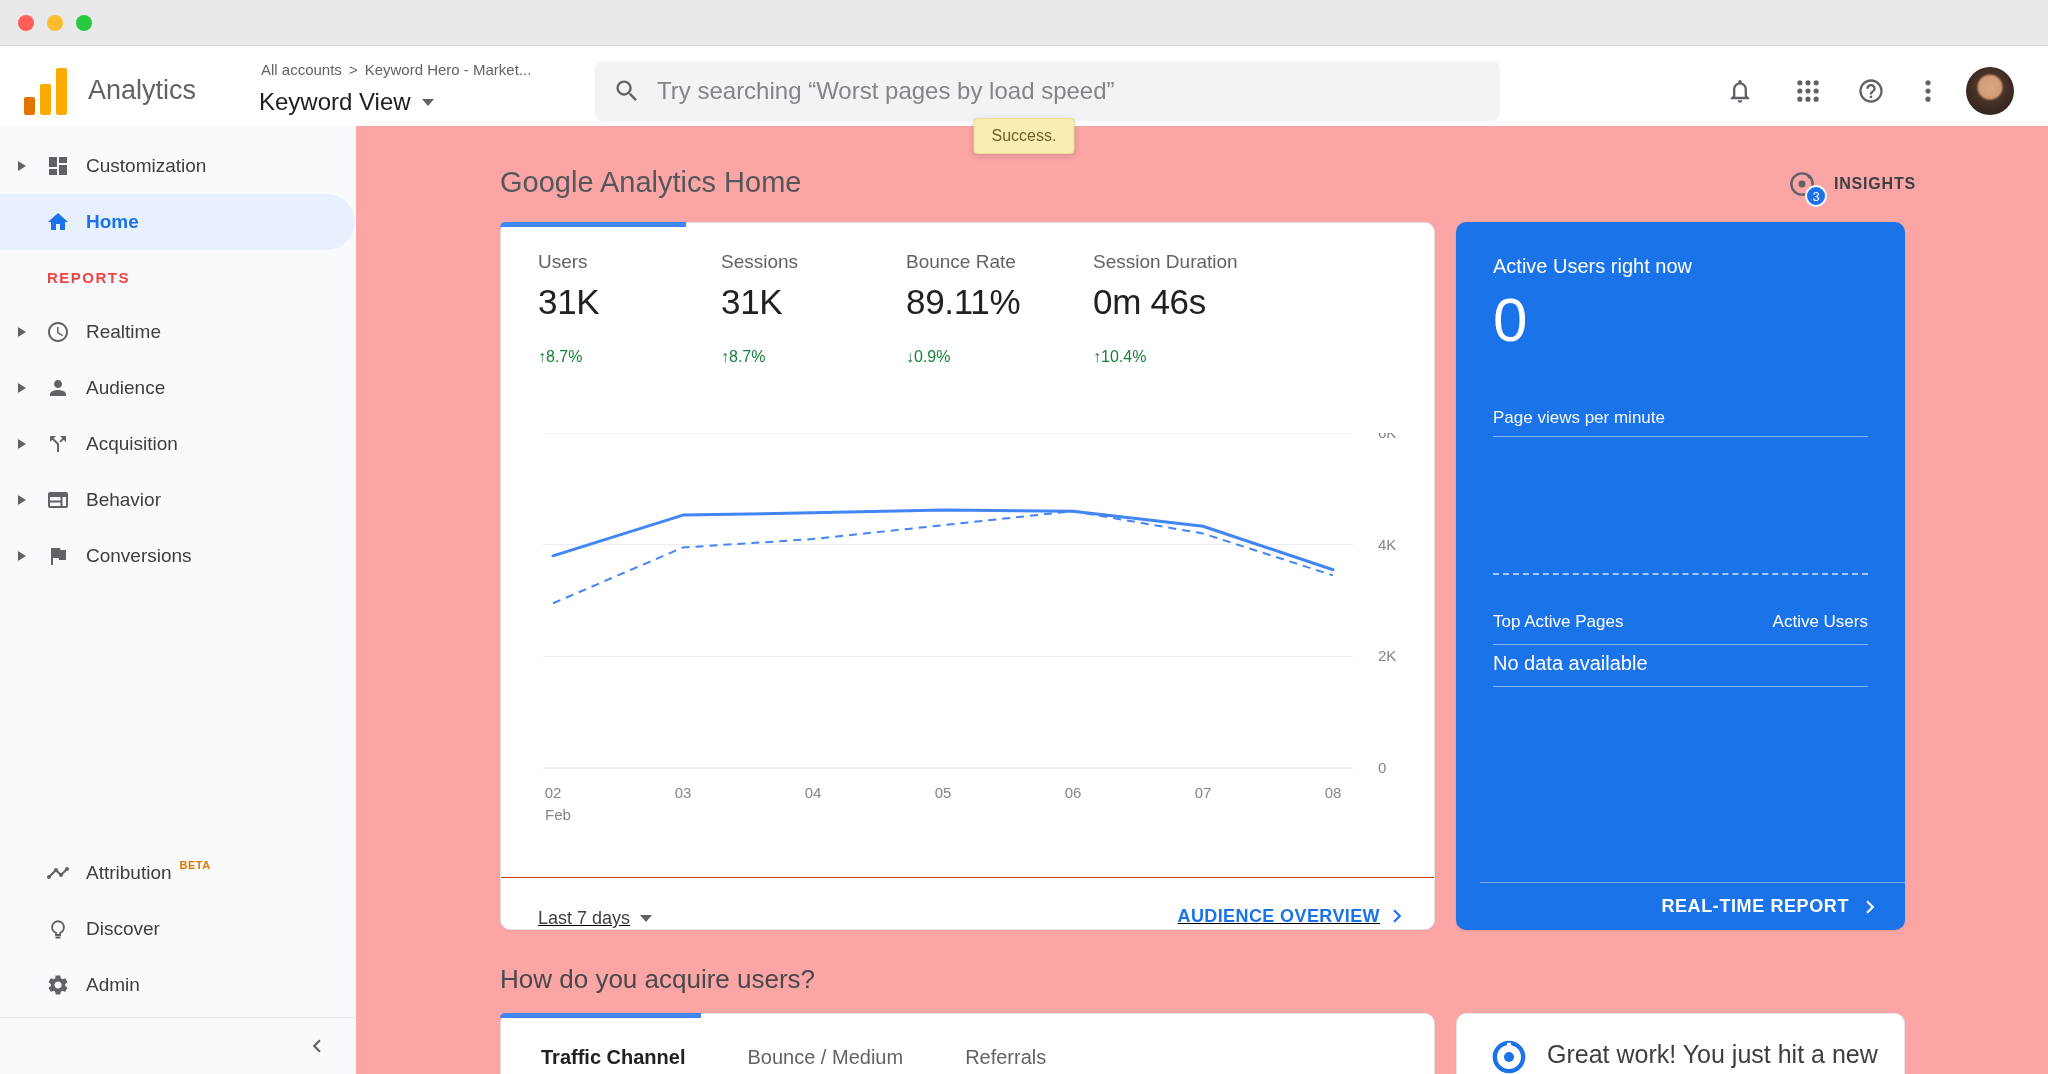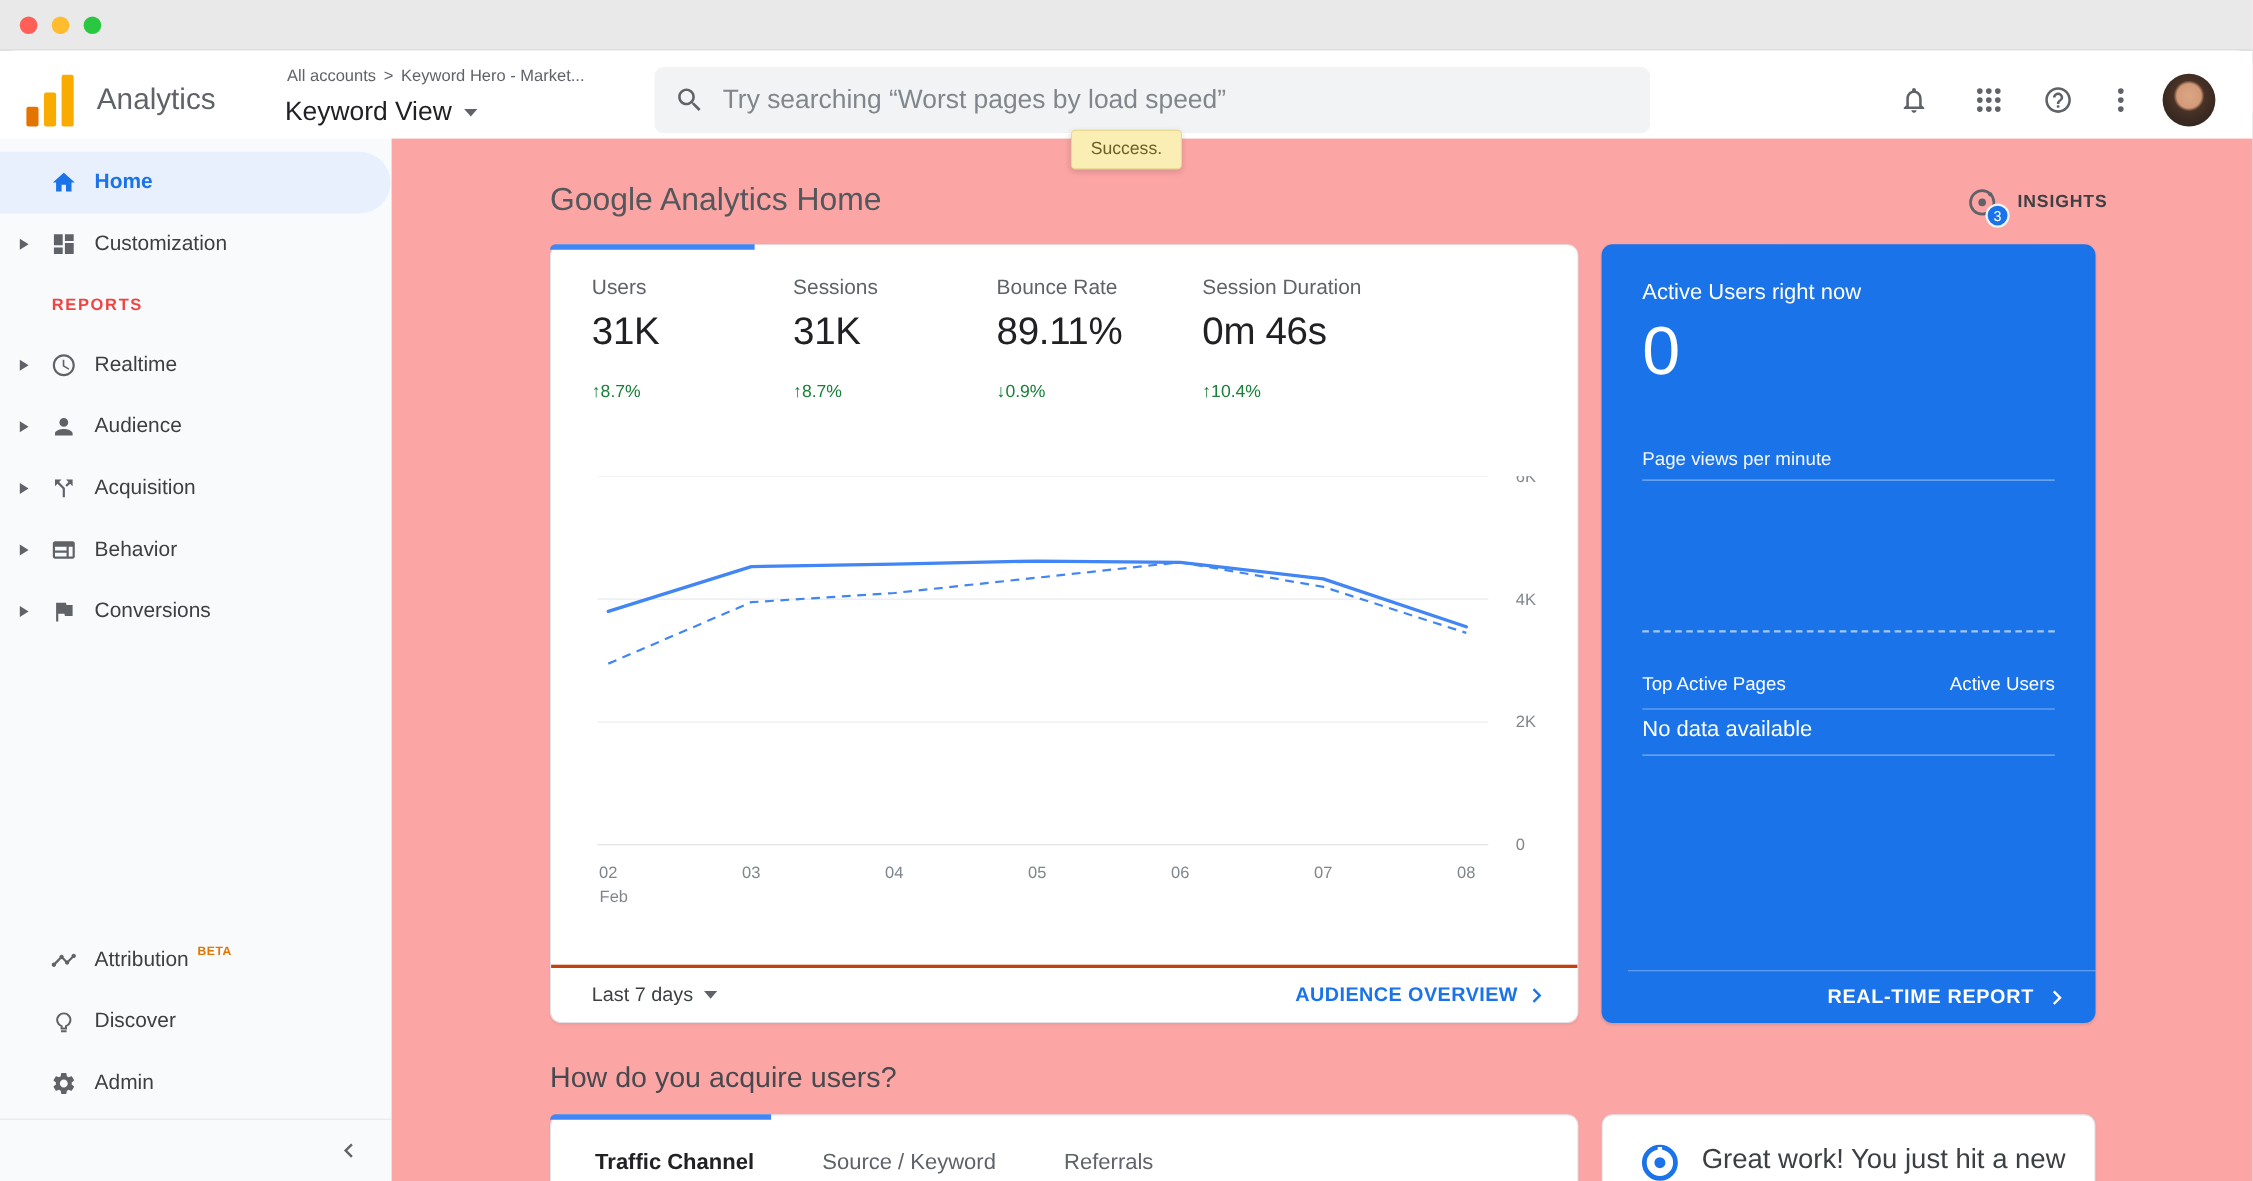--- a/index.html
+++ b/index.html
@@ -61,21 +61,21 @@
   .metric-value{margin-top:9px;font-size:35px;color:#202124;letter-spacing:-.3px;}
   .metric-delta{margin-top:26px;font-size:16px;color:#188038;}
   .chart-wrap{position:absolute;left:32px;top:210px;width:880px;height:400px;}
   svg text{font-family:"Liberation Sans","DejaVu Sans",sans-serif;}
   .grid{stroke:#e8eaed;stroke-width:1;}
   .grid.zero{stroke:#dadce0;}
   .ytick{fill:#80868b;font-size:15px;}
   .xtick{fill:#80868b;font-size:15px;text-anchor:middle;}
   .line-solid{fill:none;stroke:#4285f4;stroke-width:3;stroke-linejoin:round;stroke-linecap:round;}
   .line-dashed{fill:none;stroke:#4285f4;stroke-width:2;stroke-dasharray:8 6;}
-  .card-footer{position:absolute;left:0;right:0;bottom:0;height:52px;border-top:3px solid #c2410c;display:flex;align-items:center;padding:0 24px 0 37px;}
+  .card-footer{position:absolute;left:0;right:0;bottom:0;height:52px;border-top:1px solid #c2410c;display:flex;align-items:flex-end;padding:0 24px 0 37px;text-decoration:underline;}
   .date-range{display:flex;align-items:center;gap:10px;font-size:18px;color:#3c4043;cursor:pointer;}
   .footer-link{margin-left:auto;display:flex;align-items:center;gap:4px;color:#1a73e8;font-size:18px;font-weight:700;letter-spacing:.4px;cursor:pointer;}
 
   .realtime-card{position:absolute;left:1100px;top:96px;width:449px;height:708px;background:#1a73e8;border-radius:10px;color:#fff;box-shadow:0 1px 2px rgba(60,64,67,.15);}
   .rt-title{position:absolute;left:37px;top:33px;font-size:20px;}
   .rt-value{position:absolute;left:37px;top:62px;font-size:62px;font-weight:400;}
   .rt-pvpm{position:absolute;left:37px;top:186px;font-size:17px;opacity:.95;}
   .rt-hair{position:absolute;left:37px;right:37px;border-top:1px solid rgba(255,255,255,.45);}
   .rt-dashed{position:absolute;left:37px;right:37px;top:351px;border-top:2px dashed rgba(255,255,255,.6);}
   .rt-tablehead{position:absolute;left:37px;right:37px;top:390px;display:flex;justify-content:space-between;font-size:17px;gap:36px;}
@@ -160,37 +160,37 @@
           <circle cx="12" cy="12" r="2.2"></circle>
           <circle cx="12" cy="19" r="2.2"></circle>
       </svg>
     </div>
     <div class="avatar"></div>
   </div>
 
   <div class="toast">Success.</div>
 
   <nav class="sidebar">
+    <div class="nav-item">
+      <span class="nav-caret arrow"></span>
+      <span class="nav-icon">
+        <svg width="24" height="24" viewBox="0 0 24 24" fill="#5f6368">
+            <path d="M3 13h8V3H3v10zm0 8h8v-6H3v6zm10 0h8V11h-8v10zm0-18v6h8V3h-8z"></path>
+          </svg>
+      </span>
+      <span class="nav-label">Customization</span>
+    </div>
     <div class="nav-item selected">
       <span class="nav-caret"></span>
       <span class="nav-icon">
         <svg width="24" height="24" viewBox="0 0 24 24" fill="#1a73e8">
             <path d="M10 20v-6h4v6h5v-8h3L12 3 2 12h3v8z"></path>
           </svg>
       </span>
       <span class="nav-label">Home</span>
-    </div>
-    <div class="nav-item">
-      <span class="nav-caret arrow"></span>
-      <span class="nav-icon">
-        <svg width="24" height="24" viewBox="0 0 24 24" fill="#5f6368">
-            <path d="M3 13h8V3H3v10zm0 8h8v-6H3v6zm10 0h8V11h-8v10zm0-18v6h8V3h-8z"></path>
-          </svg>
-      </span>
-      <span class="nav-label">Customization</span>
     </div>
 
     <div class="nav-section">REPORTS</div>
 
     <div class="nav-item">
       <span class="nav-caret arrow"></span>
       <span class="nav-icon">
         <svg width="24" height="24" viewBox="0 0 24 24" fill="#5f6368">
             <path d="M11.99 2C6.47 2 2 6.48 2 12s4.47 10 9.99 10C17.52 22 22 17.52 22 12S17.52 2 11.99 2zm.01 18c-4.42 0-8-3.58-8-8s3.58-8 8-8 8 3.58 8 8-3.58 8-8 8zm.5-13H11v6l5.25 3.15.75-1.23-4.5-2.67z"></path>
           </svg>
@@ -368,21 +368,21 @@
           </svg>
       </div>
     </section>
 
     <div class="section-heading">How do you acquire users?</div>
 
     <section class="card acquisition-card">
       <div class="tab-indicator ti-traffic"></div>
       <div class="acq-tabs">
         <span class="acq-tab active">Traffic Channel</span>
-        <span class="acq-tab">Source / Keyword</span>
+        <span class="acq-tab">Bounce / Medium</span>
         <span class="acq-tab">Referrals</span>
       </div>
     </section>
 
     <section class="card milestone-card">
       <div class="milestone-row">
         <span class="milestone-icon">
           <svg width="40" height="40" viewBox="0 0 24 24" fill="none">
             <circle cx="12" cy="12" r="8.5" stroke="#1a73e8" stroke-width="2.6"></circle>
             <circle cx="12" cy="12" r="3" fill="#1a73e8"></circle>

